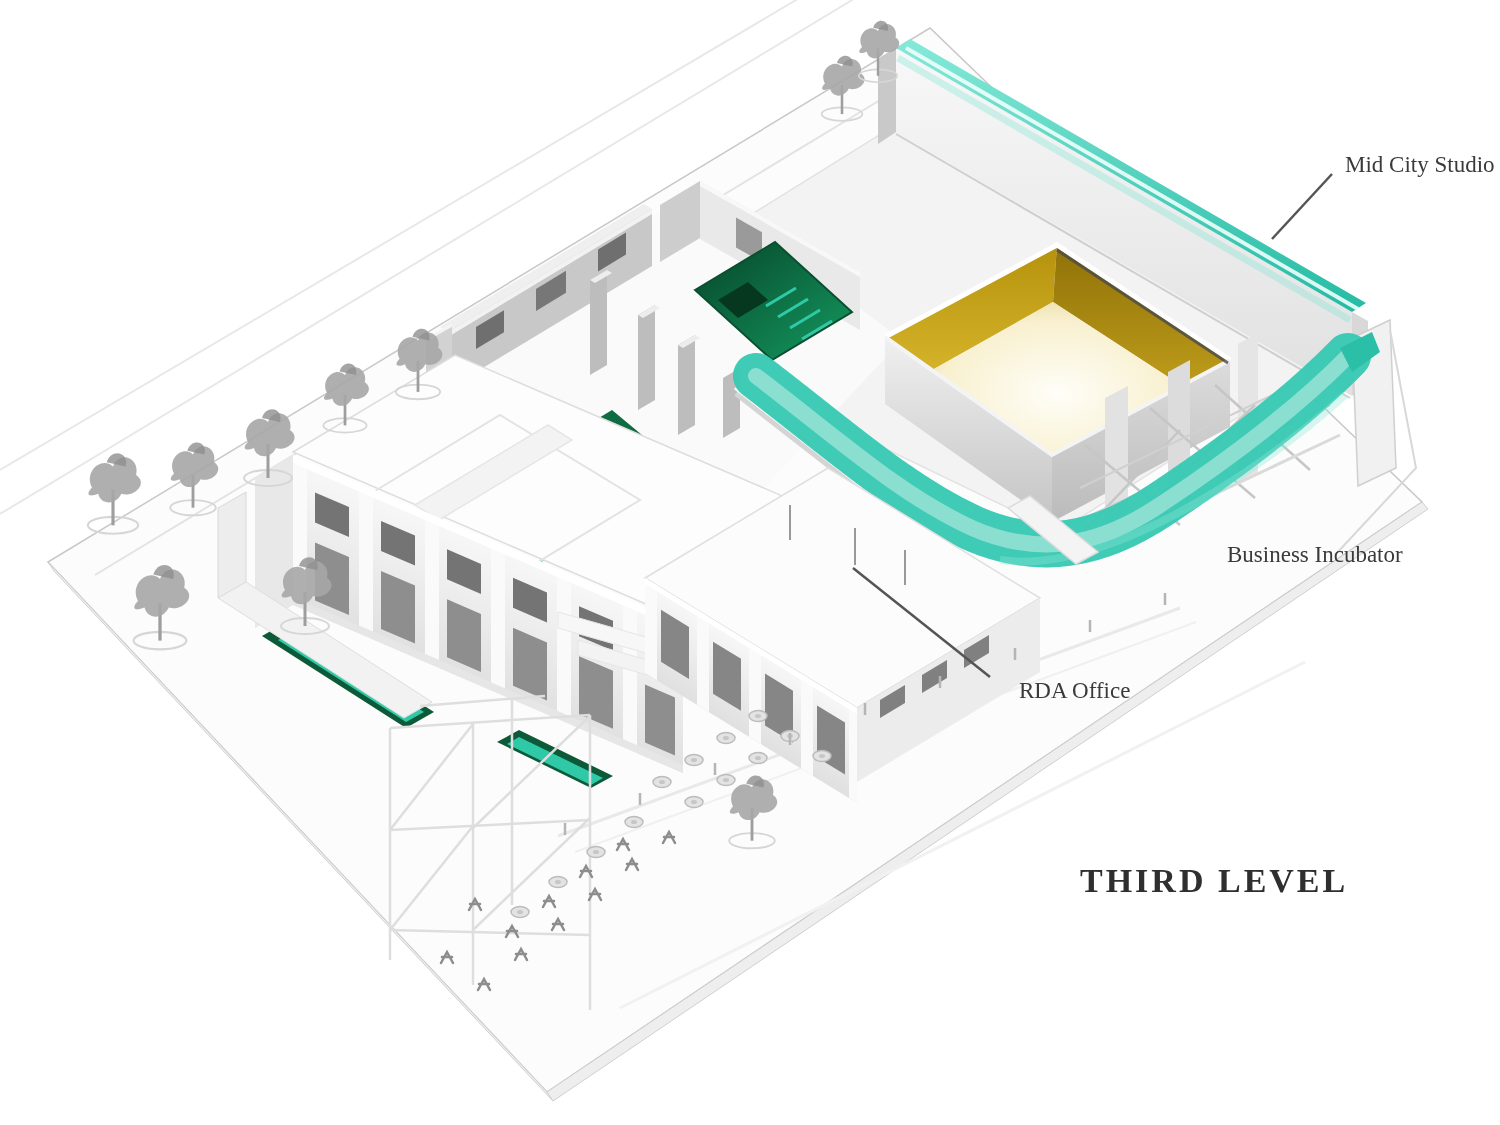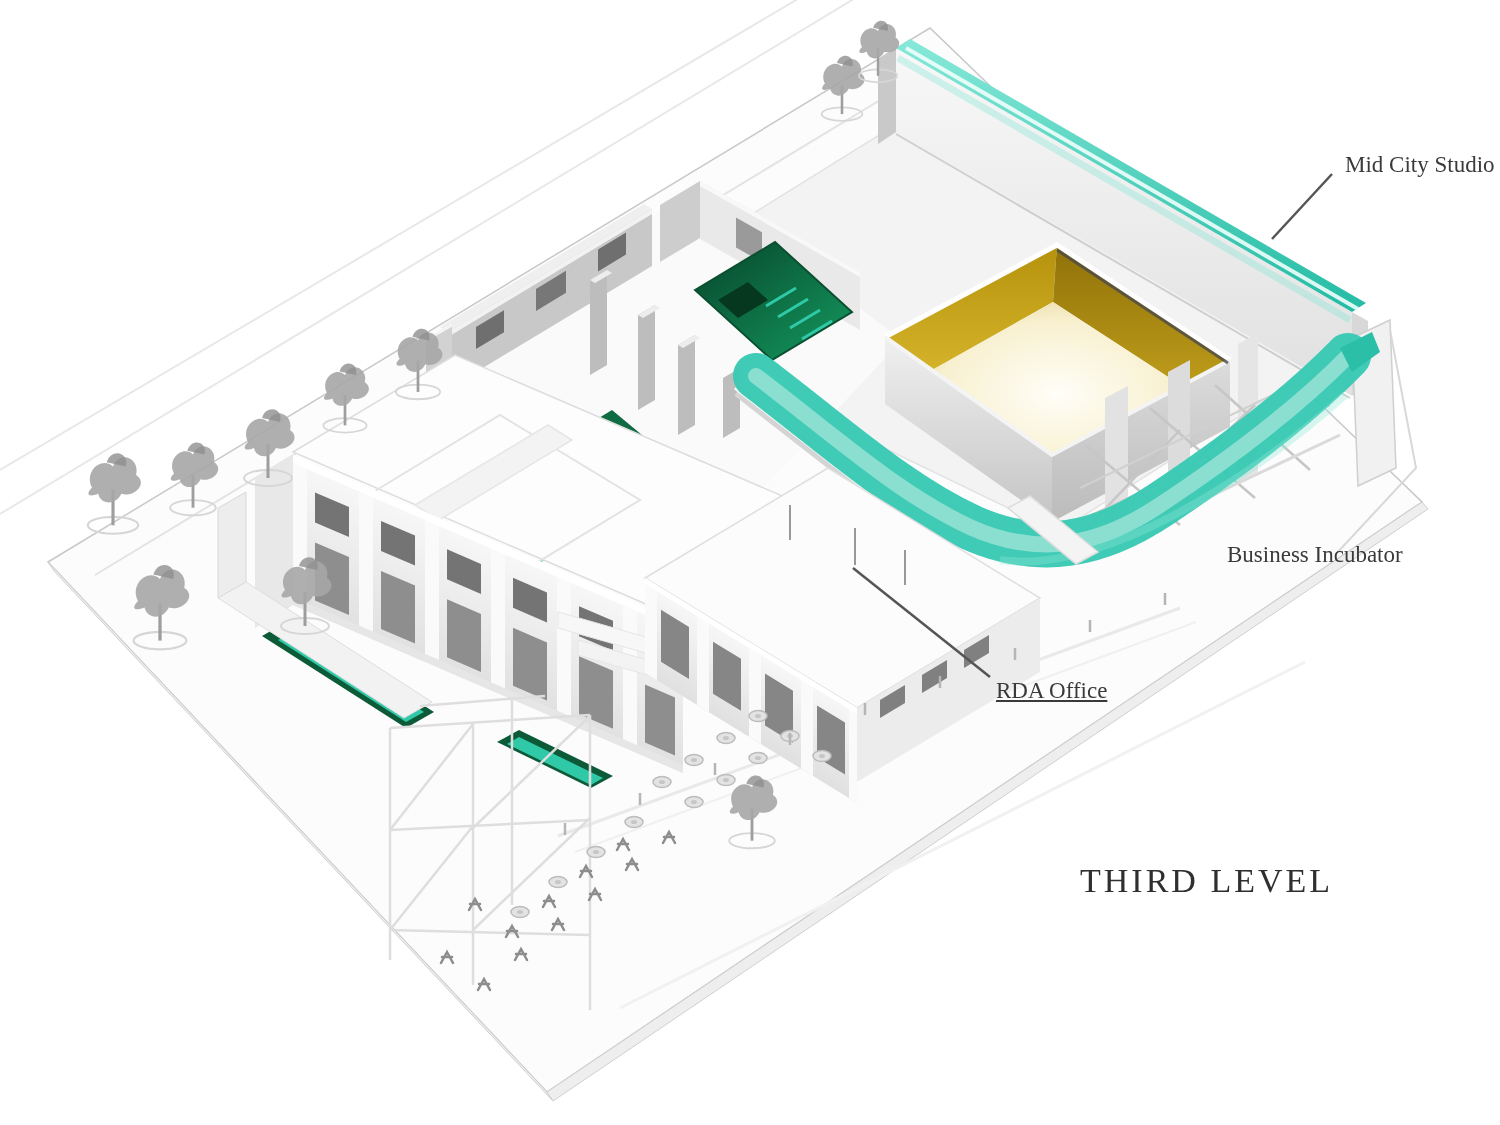--- a/index.html
+++ b/index.html
@@ -1,21 +1,21 @@
 <!DOCTYPE html>
 <html style="--background: #FFFFFF; --model_white: #F7F7F7; --model_gray: #D9D9D9; --outline_gray: #C9C9C9; --teal: #3FD2BC; --teal_light: #C9F6EC; --green_dark: #0D5A38; --gold: #B8940E; --gold_pale: #EFE3B4; --text: #3A3A3A;"><head>
 <meta charset="utf-8">
 <style>
   html,body{margin:0;padding:0;background:#fff;}
   #stage{position:relative;width:1500px;height:1125px;background:#fff;overflow:hidden;
          font-family:"Liberation Serif", serif;}
   #stage svg{position:absolute;left:0;top:0;}
   .lbl{position:absolute;color:var(--text,#3a3a3a);white-space:nowrap;}
   .lbl-small{font-size:23px;}
-  .lbl-title{font-size:34px;letter-spacing:3px;font-weight:400;color:#2f2f2f;}
+  .lbl-title{font-size:34px;letter-spacing:3px;font-weight:700;color:#2f2f2f;}
 </style>
 </head>
 <body>
 
 <div id="stage">
 <svg width="1500" height="1125" viewBox="0 0 1500 1125">
   <defs>
     <linearGradient id="tealGrad" x1="0" y1="0" x2="0" y2="1">
       <stop offset="0" stop-color="#86E9D9"></stop>
           <stop offset="1" stop-color="#23BBA4"></stop>
@@ -345,15 +345,15 @@
   </g>
 
   <g stroke="#555555" stroke-width="2.5">
     <line x1="1272" y1="239" x2="1332" y2="174"></line>
     <line x1="853" y1="568" x2="990" y2="677"></line>
   </g>
 </svg>
 
   <div class="lbl lbl-small" style="left:1345px;top:152px;">Mid City Studio</div>
   <div class="lbl lbl-small" style="left:1215px;top:542px;margin-left:12px;">Business Incubator</div>
-  <div class="lbl lbl-small" style="left:996px;top:678px;text-decoration:underline;">RDA Office</div>
+  <div class="lbl lbl-small" style="left:1019px;top:678px;">RDA Office</div>
   <div class="lbl lbl-title" style="left:1080px;top:862px;">THIRD LEVEL</div>
 </div>
 
 </body></html>

